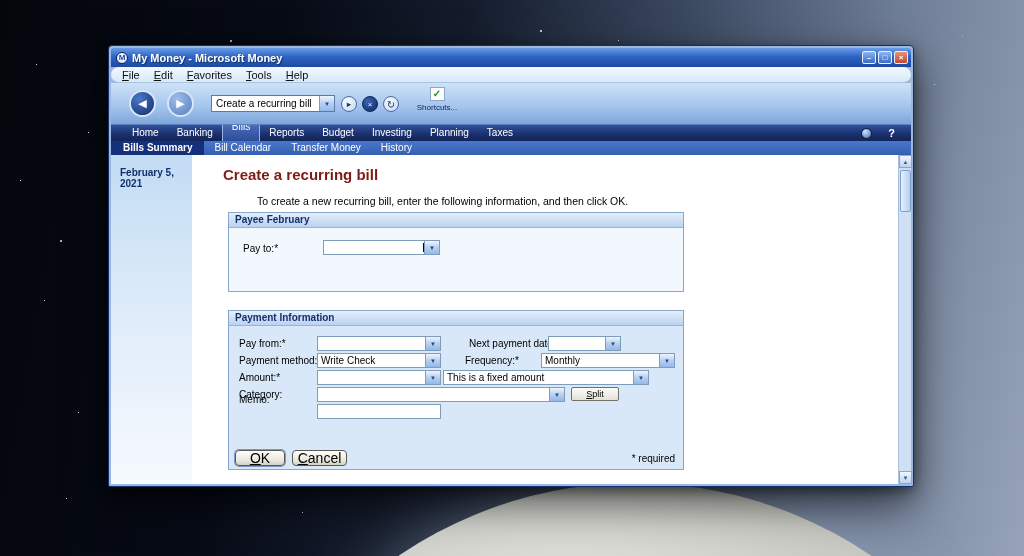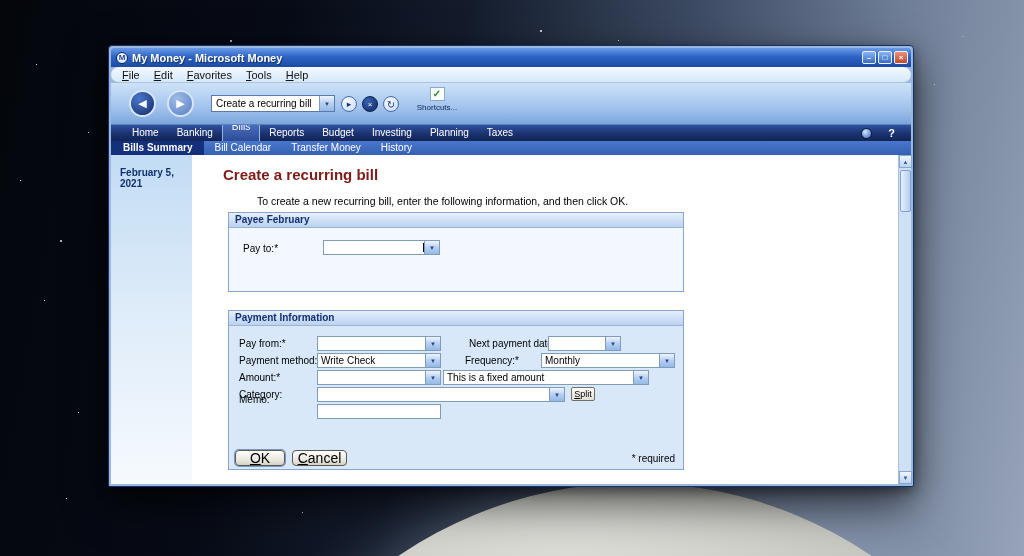--- a/index.html
+++ b/index.html
@@ -93,21 +93,21 @@
   .payment-box { left:36px; top:155px; width:456px; height:160px; background:#d9e8f8; }
   .box-header { height:15px; background:linear-gradient(180deg,#e6effb,#bad2f0); border-bottom:1px solid #9ab4d8;
     font-size:10px; font-weight:bold; color:#10306e; line-height:14px; padding-left:6px; }
   .flabel { position:absolute; font-size:10px; color:#000; white-space:nowrap; }
   .combo { position:absolute; height:15px; background:#fff; border:1px solid #7f9db9; display:flex; }
   .combo-text { flex:1; font-size:10px; line-height:13px; padding-left:3px; white-space:nowrap; overflow:hidden; }
   .caret { width:1px; height:9px; background:#000; margin:2px 0 0 3px; animation:blink 1s steps(1) infinite; }
   @keyframes blink { 50% { opacity:0; } }
   .text-input { position:absolute; height:15px; background:#fff; border:1px solid #7f9db9; font-size:10px;
     padding-left:3px; font-family:"Liberation Sans", sans-serif; }
-  .split-btn { position:absolute; height:14px; width:24px; font-size:9px; text-align:center; line-height:12px;
+  .split-btn { position:absolute; height:14px; width:48px; font-size:9px; text-align:center; line-height:12px;
     background:linear-gradient(180deg,#fdfcfa,#e4e1d6); border:1px solid #707068; border-radius:2px; }
   .action-btn { position:absolute; height:16px; font-size:14px; display:flex; align-items:center; justify-content:center;
     background:linear-gradient(180deg,#fefefc,#e8e5dc 70%,#d4d0c4); border:1px solid #5a5a54; border-radius:4px; }
   .ok-btn { left:6px; top:139px; width:50px; box-shadow:0 0 0 1px #7a96c8; }
   .cancel-btn { left:63px; top:139px; width:55px; }
   .required-note { position:absolute; right:8px; top:142px; font-size:10px; color:#000; }
 
   .scrollbar { width:13px; flex:0 0 13px; background:#cfe0f4; position:relative; border-left:1px solid #aac0dc; }
   .sb-btn { position:absolute; left:0; width:13px; height:13px; color:#3a5a96; font-size:6px;
     background:linear-gradient(180deg,#f0f6fe,#bcd4f0); border:1px solid #89a8d0;

